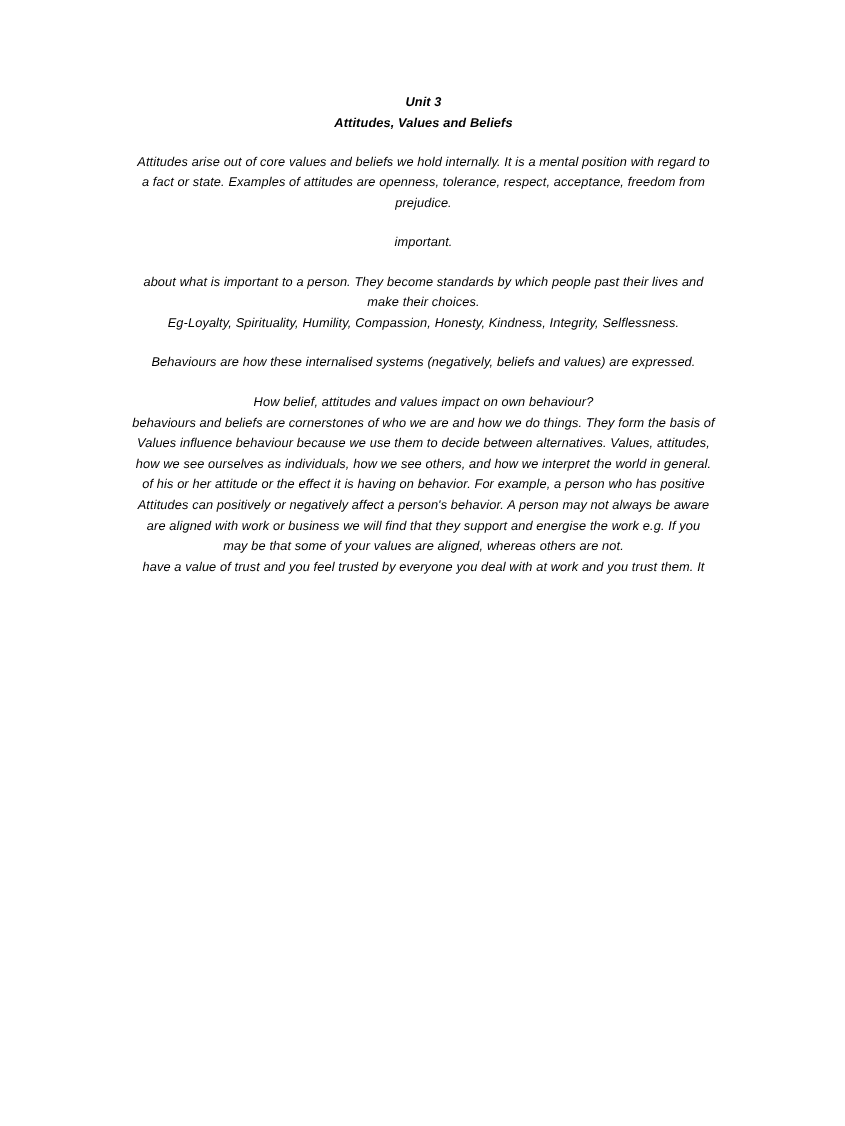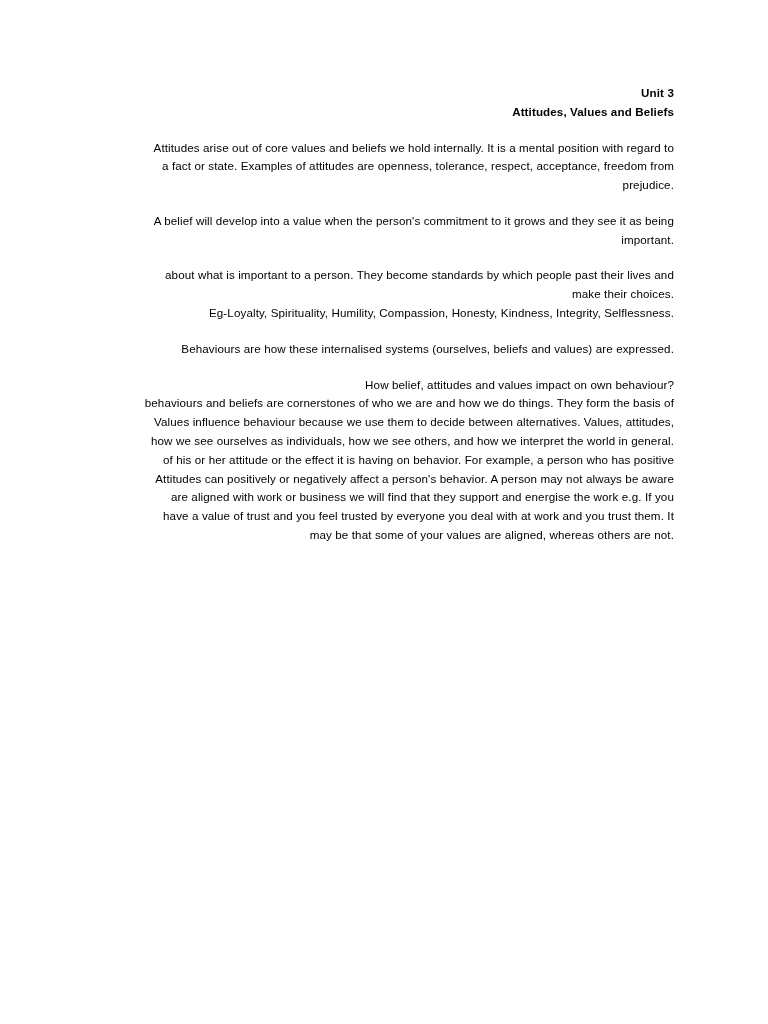--- a/index.html
+++ b/index.html
@@ -20,21 +20,22 @@
     height: 1024px;
     background: #ffffff;
     box-sizing: border-box;
     padding: 84px 96px 0 96px;
   }
   .doc-body {
     width: 578px;
     font-size: 11.6px;
     line-height: 1.62;
     letter-spacing: 0.01em;
-    text-align: right;
+    text-align: center;
+    font-style: italic;
   }
   .heading-line {
     font-weight: bold;
     font-size: 11.6px;
     line-height: 1.62;
   }
   .para {
     margin: 0;
   }
   .spacer {
@@ -54,46 +55,45 @@
 
     <div class="para">
       <div>Attitudes arise out of core values and beliefs we hold internally. It is a mental position with regard to</div>
       <div>a fact or state. Examples of attitudes are openness, tolerance, respect, acceptance, freedom from</div>
       <div>prejudice.</div>
     </div>
 
     <div class="spacer"></div>
 
     <div class="para">
-      <div>A belief will develop into a value when the person's commitment to it grows and they see it as being</div>
       <div>important.</div>
     </div>
 
     <div class="spacer"></div>
 
     <div class="para">
       <div>about what is important to a person. They become standards by which people past their lives and</div>
       <div>make their choices.</div>
       <div>Eg-Loyalty, Spirituality, Humility, Compassion, Honesty, Kindness, Integrity, Selflessness.</div>
     </div>
 
     <div class="spacer"></div>
 
     <div class="para">
-      <div>Behaviours are how these internalised systems (ourselves, beliefs and values) are expressed.</div>
+      <div>Behaviours are how these internalised systems (negatively, beliefs and values) are expressed.</div>
     </div>
 
     <div class="spacer"></div>
 
     <div class="para">
       <div>How belief, attitudes and values impact on own behaviour?</div>
       <div>behaviours and beliefs are cornerstones of who we are and how we do things. They form the basis of</div>
       <div>Values influence behaviour because we use them to decide between alternatives. Values, attitudes,</div>
       <div>how we see ourselves as individuals, how we see others, and how we interpret the world in general.</div>
       <div>of his or her attitude or the effect it is having on behavior. For example, a person who has positive</div>
       <div>Attitudes can positively or negatively affect a person's behavior. A person may not always be aware</div>
       <div>are aligned with work or business we will find that they support and energise the work e.g. If you</div>
+      <div>may be that some of your values are aligned, whereas others are not.</div>
       <div>have a value of trust and you feel trusted by everyone you deal with at work and you trust them. It</div>
-      <div>may be that some of your values are aligned, whereas others are not.</div>
     </div>
 
   </div>
 </div>
 
 </body></html>

